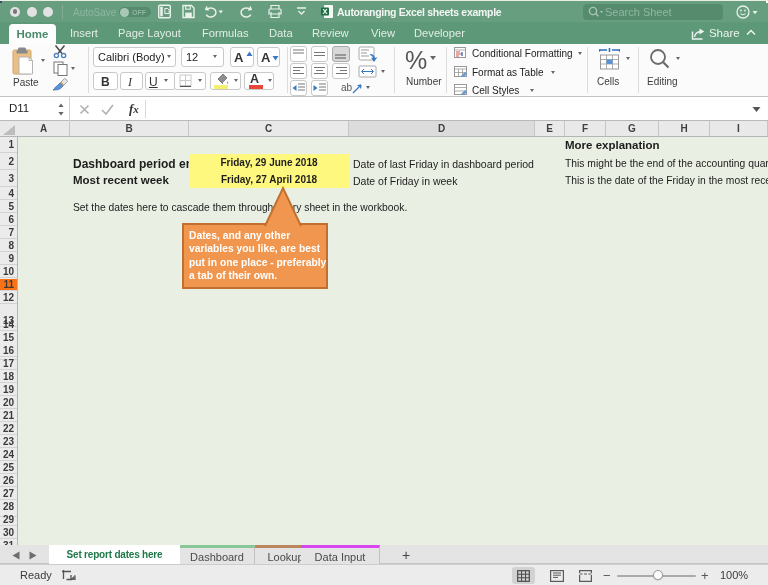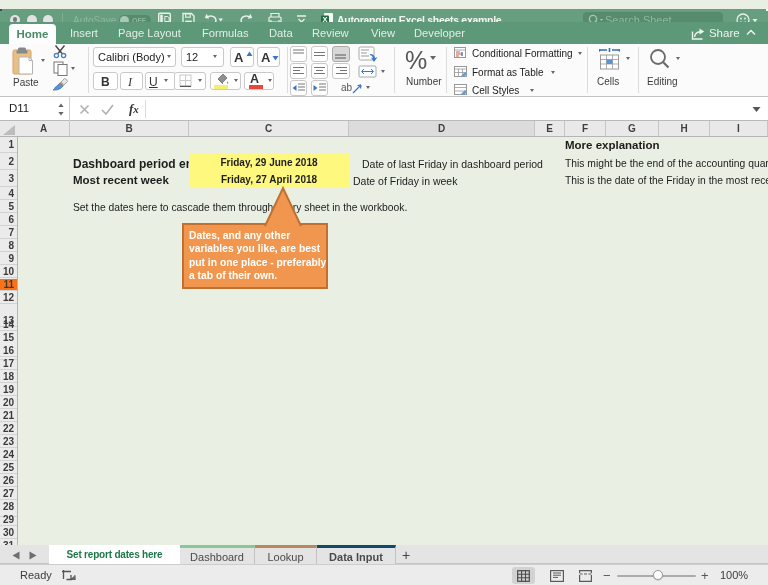--- a/index.html
+++ b/index.html
@@ -1,20 +1,20 @@
 <!DOCTYPE html>
 <html><head>
 <meta charset="utf-8">
 <style>
 * { margin:0; padding:0; box-sizing:border-box; }
 html,body { width:768px; height:585px; overflow:hidden; font-family:"Liberation Sans", sans-serif; }
 #app { position:relative; width:768px; height:585px; background:#e9efe3; }
 
 
-#titlebar { position:absolute; left:0; top:1px; width:768px; height:22px; background:#689e80;margin-top:8px; }
+#titlebar { position:absolute; left:0; top:1px; width:768px; height:22px; background:#689e80; }
 .tl { position:absolute; top:5.5px; width:10px; height:10px; border-radius:50%; background:#e2e2e2; }
 #tl1 { left:10px; } #tl2 { left:26.5px; } #tl3 { left:42.5px; }
 #tl1:after { content:""; position:absolute; left:2.8px; top:2.8px; width:4.4px; height:4.4px; border-radius:50%; background:#787878; }
 #tlsep { position:absolute; left:62px; top:4px; width:1px; height:14px; background:#7fae95; }
 #autosave { position:absolute; left:73px; top:5px; font-size:10px; color:#8cb7a0; line-height:14px; }
 #toggle { position:absolute; left:119px; top:6px; width:32px; height:10px; border-radius:5px; background:#578b6e; }
 #toggle .knob { position:absolute; left:0.5px; top:0.5px; width:9px; height:9px; border-radius:50%; background:#a9c8b6; }
 #toggle .off { position:absolute; left:13px; top:1.5px; font-size:7px; font-weight:bold; color:#8cb7a0; }
 .tbicon { position:absolute; top:3px; }
 #title { position:absolute; left:337px; top:4.5px; font-size:10.5px; letter-spacing:-0.3px; font-weight:bold; color:#f2f7f3; }
@@ -387,21 +387,21 @@
         <div class="rh" style="top:338.1000000000002px;height:12.05px;line-height:12.05px;">26</div>
         <div class="rh" style="top:351.1500000000002px;height:12.05px;line-height:12.05px;">27</div>
         <div class="rh" style="top:364.2000000000002px;height:16px;line-height:12.05px;">28</div>
         <div class="rh" style="top:377.2500000000002px;height:12.05px;line-height:12.05px;">29</div>
         <div class="rh" style="top:390.30000000000024px;height:12.05px;line-height:12.05px;">30</div>
         <div class="rh" style="top:403.35000000000025px;height:12.05px;line-height:12.05px;">31</div>
       </div>
     <div id="cells">
       <div class="celltext" style="left:565px;top:18px;font-size:11.5px;font-weight:bold;">More explanation</div>
       <div class="celltext" style="left:73px;top:36px;font-size:12px;font-weight:bold;">Dashboard period end</div>
-      <div class="celltext" style="left:362px;top:37px;font-size:10.5px;">Date of last Friday in dashboard period</div>
+      <div class="celltext" style="left:353px;top:37px;font-size:10.5px;">Date of last Friday in dashboard period</div>
       <div class="celltext" style="left:565px;top:37px;font-size:10.3px;">This might be the end of the accounting quarter</div>
       <div class="yellow" style="top:33px;">Friday, 29 June 2018</div>
       <div class="celltext" style="left:73px;top:53px;font-size:11.5px;font-weight:bold;">Most recent week</div>
       <div class="celltext" style="left:353px;top:54px;font-size:10.5px;">Date of Friday in week</div>
       <div class="celltext" style="left:565px;top:54px;font-size:10.3px;">This is the date of the Friday in the most recent week</div>
       <div class="yellow" style="top:50px;">Friday, 27 April 2018</div>
       <div class="celltext" style="left:73px;top:81px;font-size:10.3px;">Set the dates here to cascade them through every sheet in the workbook.</div>
     </div>
 
     <div id="callout">
@@ -416,21 +416,21 @@
   <div id="sheetbar">
     <svg style="position:absolute;left:12px;top:6px" width="8" height="9" viewBox="0 0 8 9">
         <path d="M7.5 0.5 v8 l-7-4 z" fill="#6e6e6e"></path>
       </svg>
     <svg style="position:absolute;left:29px;top:6px" width="8" height="9" viewBox="0 0 8 9">
         <path d="M0.5 0.5 v8 l7-4 z" fill="#6e6e6e"></path>
       </svg>
     <div id="activestab">Set report dates here</div>
     <div class="stab" style="left:180px;width:75px;border-top:3px solid #88c898;">Dashboard</div>
     <div class="stab" style="left:255px;width:62px;border-top:3px solid #bc8660;">Lookup</div>
-    <div class="stab" style="left:317px;width:79px;border-top:3px solid #0c4a6e;font-weight:bold;">Data Input</div>
+    <div class="stab" style="left:301px;width:79px;border-top:3px solid #d946ef;">Data Input</div>
     <div style="position:absolute;left:402px;top:2px;font-size:14px;color:#444;">+</div>
   </div>
 
   <div id="statusbar">
     <div id="ready">Ready</div>
     <svg style="position:absolute;left:61px;top:4px" width="15" height="14" viewBox="0 0 15 14">
         <path d="M2.5 1 v9 M1 2.5 h9 M10 6 v4.5 h-4.5" fill="none" stroke="#555" stroke-width="1.3"></path>
         <path d="M10.2 10.7 l3-3" stroke="#555" stroke-width="1.3"></path>
         <path d="M13.8 6.2 l0.2 4 l-4-0.2" fill="none" stroke="#555" stroke-width="1.3"></path>
       </svg>

